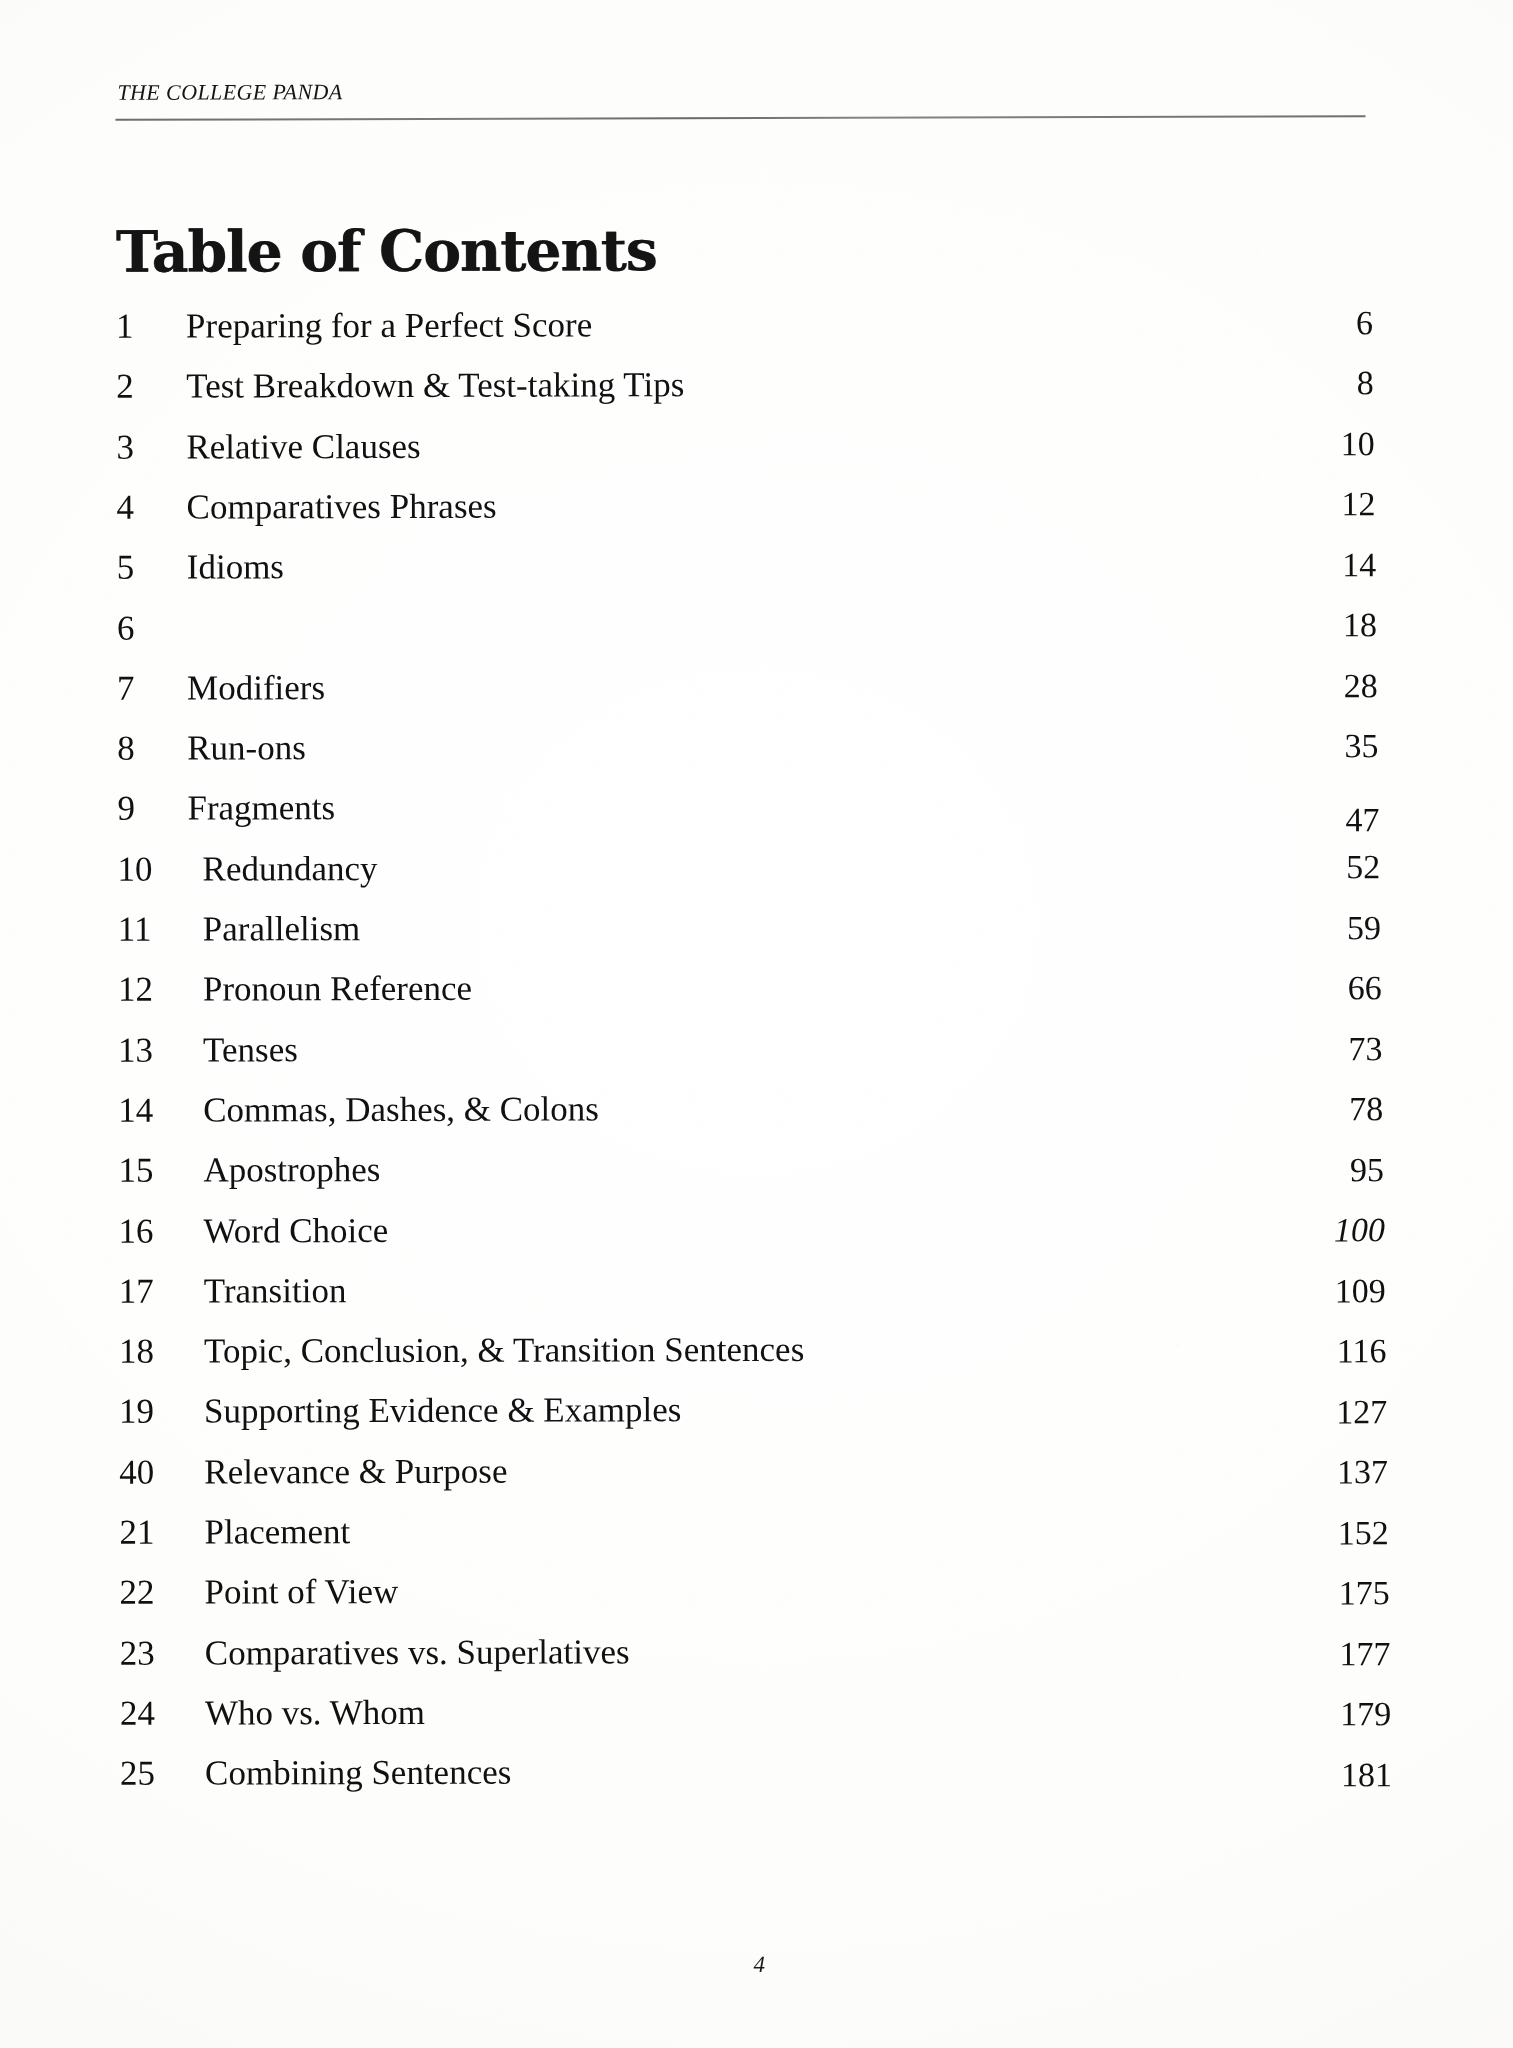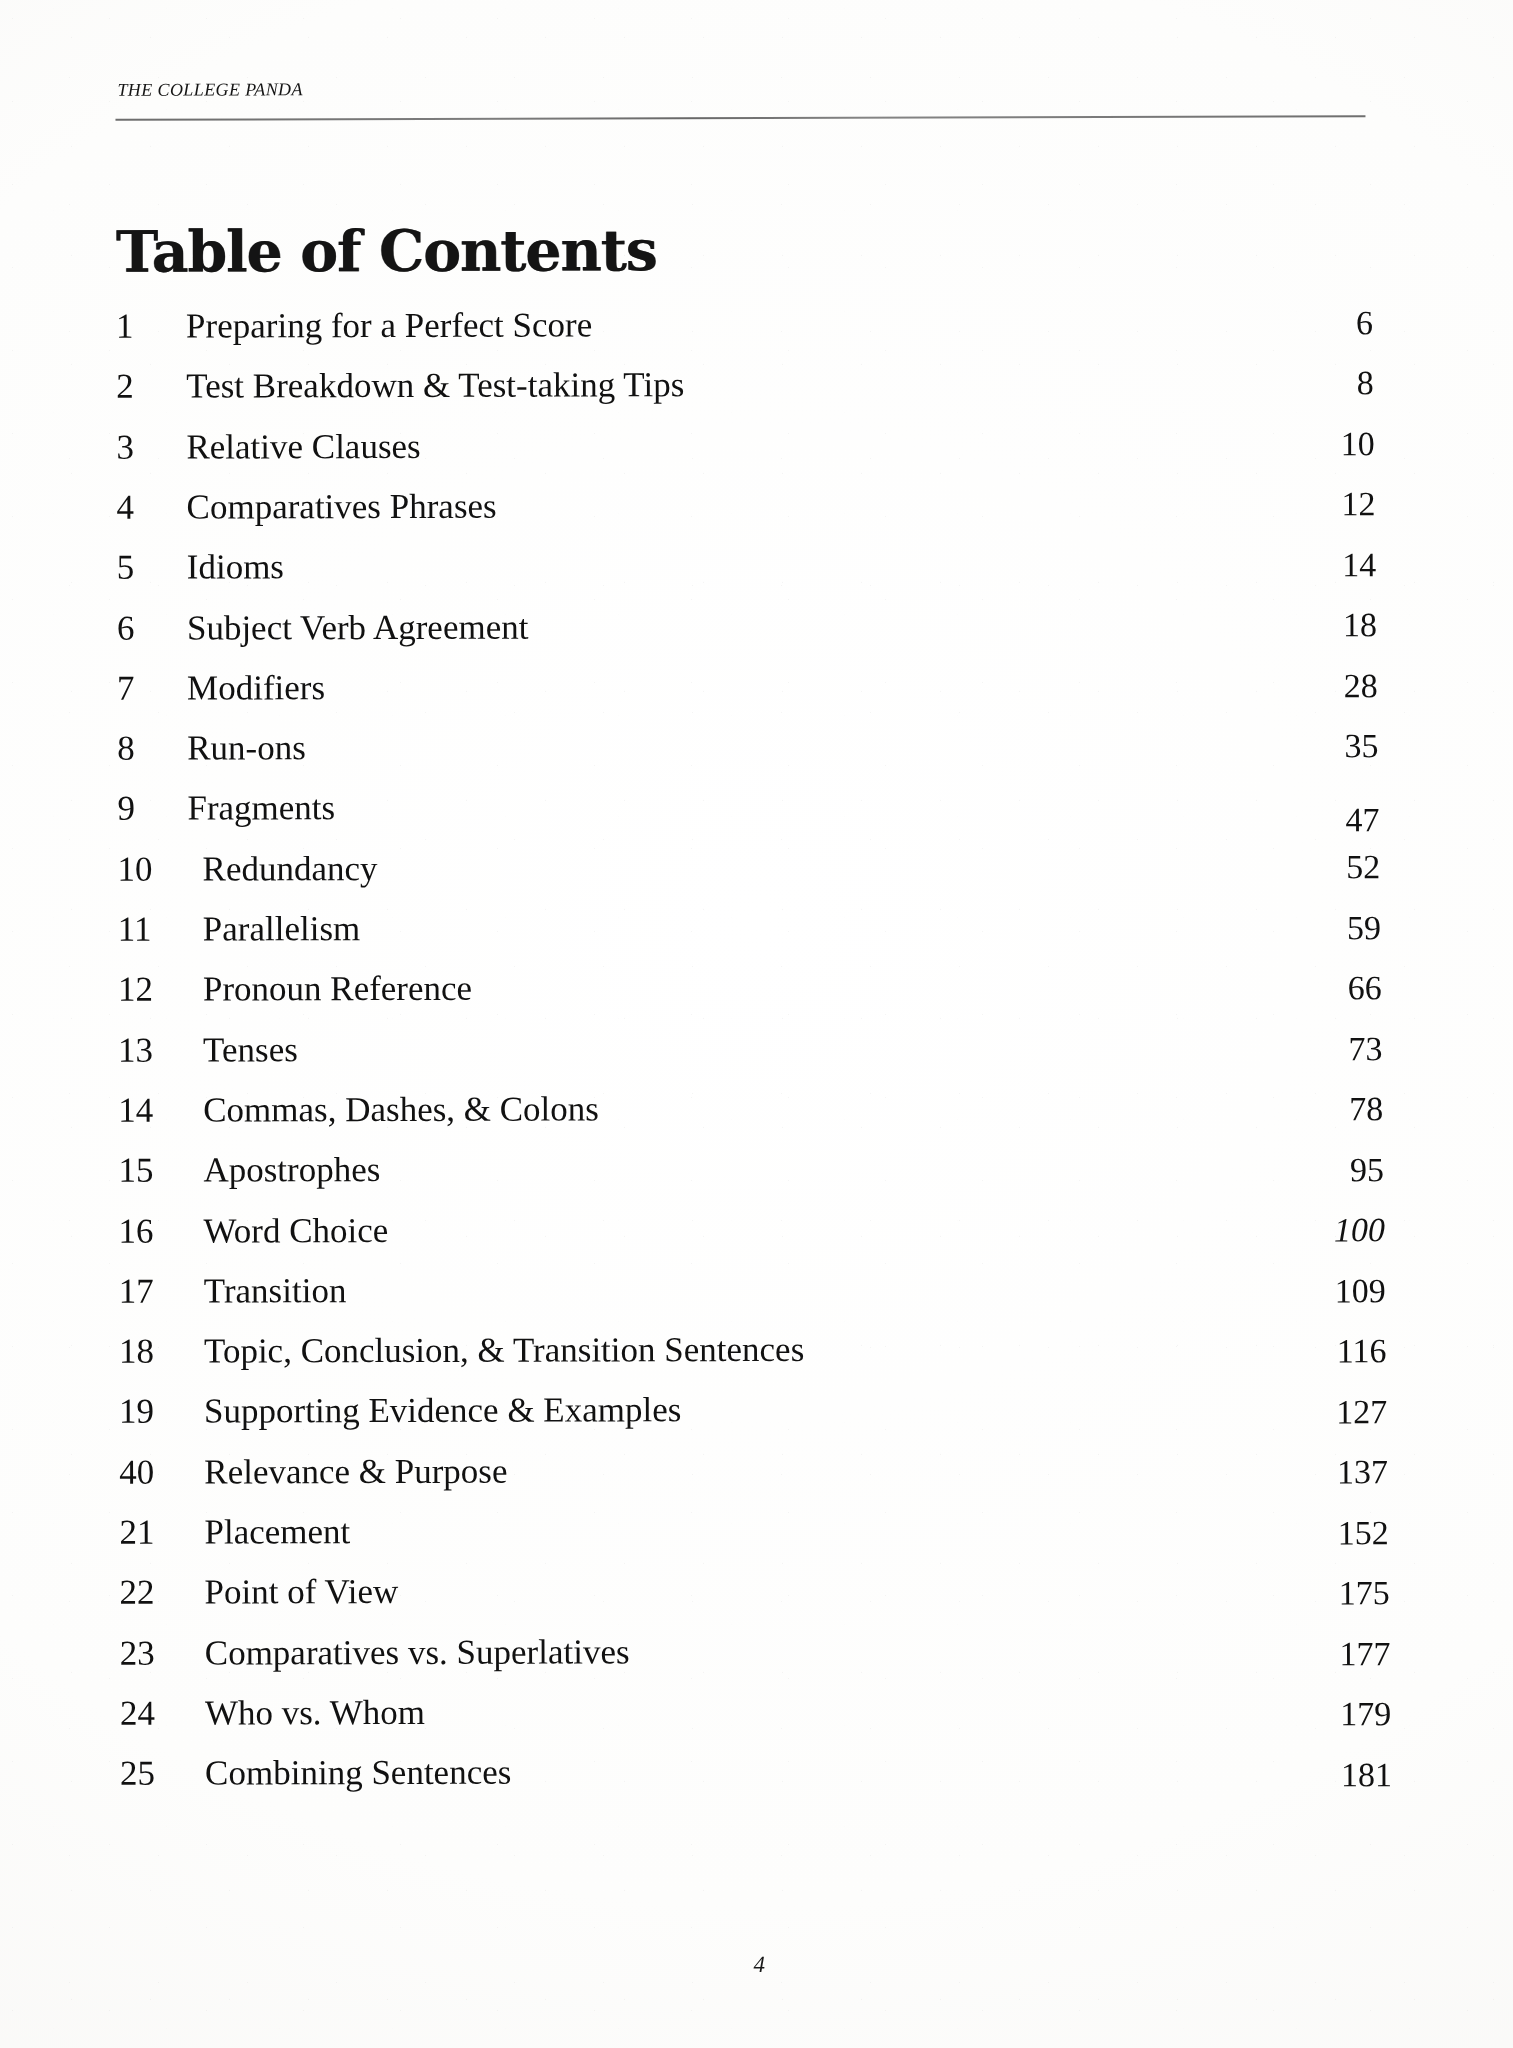--- a/index.html
+++ b/index.html
@@ -50,21 +50,21 @@
     
     transform: rotate(-0.16deg);
   }
 
   
   .runhead {
     position: absolute;
     left: 120px;
     top: 78px;
     font-style: italic;
-    font-size: 18px;
+    font-size: 22px;
     letter-spacing: 0.4px;
     color: #151515;
     white-space: nowrap;
   }
   .rule {
     position: absolute;
     left: 118px;
     top: 117px;
     width: 1250px;
     height: 2px;
@@ -175,21 +175,20 @@
           <span class="toc-label">Comparatives Phrases</span>
           <span class="toc-page" style="left: 1256.86px; top: 0.54px;">12</span>
         </div>
         <div class="toc-row" style="top: 546.2px;">
           <span class="toc-num">5</span>
           <span class="toc-label">Idioms</span>
           <span class="toc-page" style="left: 1257.48px; top: 0.72px;">14</span>
         </div>
         <div class="toc-row" style="top: 606.5px;">
           <span class="toc-num">6</span>
-          <span class="toc-label">Subject Verb Agreement</span>
           <span class="toc-page" style="left: 1258.1px; top: 0.9px;">18</span>
         </div>
         <div class="toc-row" style="top: 666.8px;">
           <span class="toc-num">7</span>
           <span class="toc-label">Modifiers</span>
           <span class="toc-page" style="left: 1258.72px; top: 1.08px;">28</span>
         </div>
         <div class="toc-row" style="top: 727.1px;">
           <span class="toc-num">8</span>
           <span class="toc-label">Run-ons</span>

